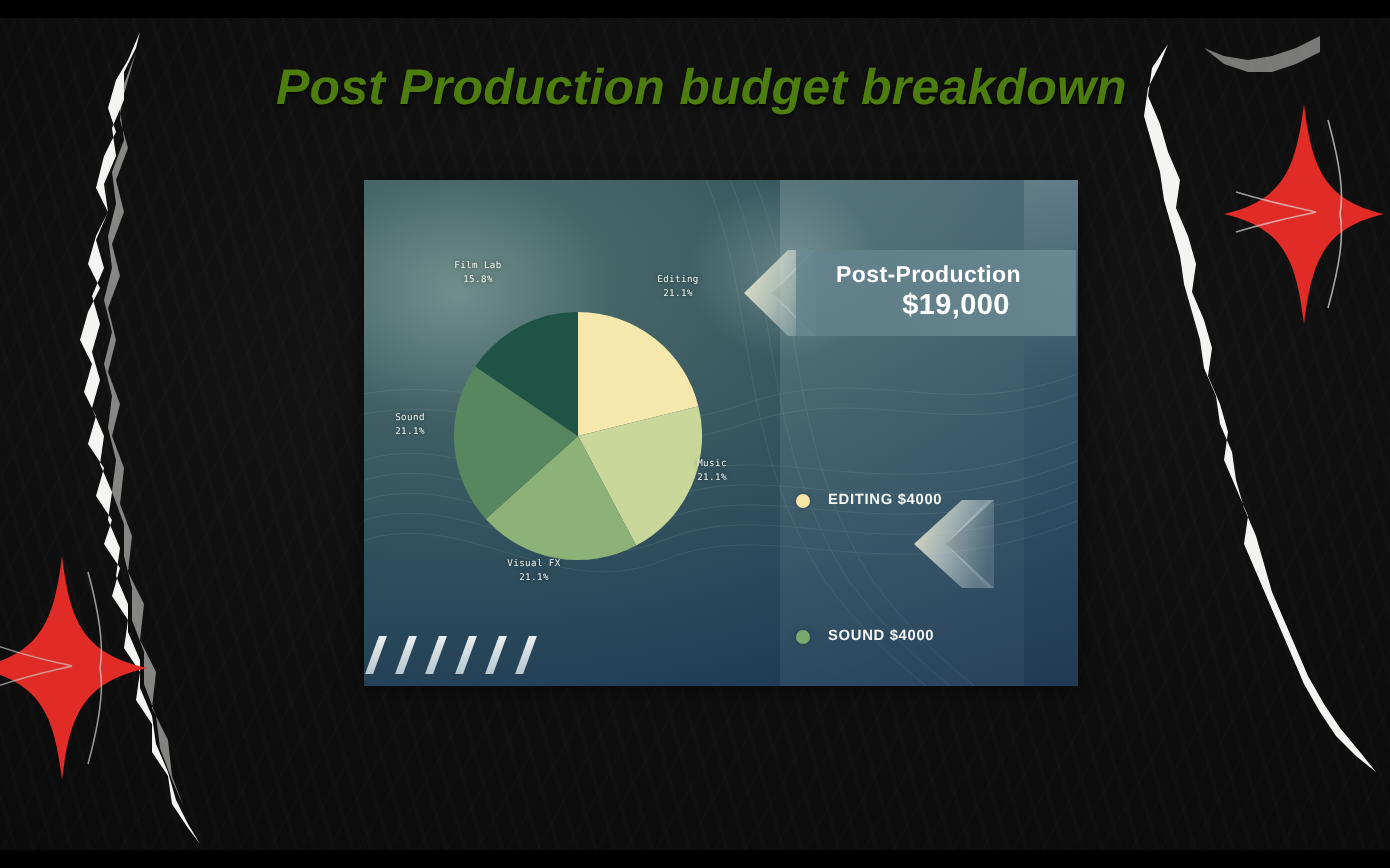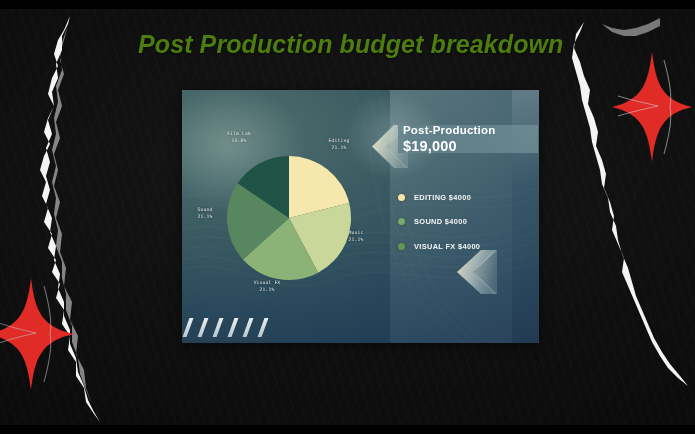--- a/index.html
+++ b/index.html
@@ -69,31 +69,31 @@
     position:absolute;left:330px;top:0;width:27px;height:100%;
     background:linear-gradient(180deg, rgba(205,224,222,.34) 0%, rgba(160,195,198,.12) 38%, rgba(120,160,180,.05) 100%);
   }
 
   
   .banner-wrap{position:absolute;left:190px;top:35px;height:43px;}
   .chev{
     position:absolute;top:0;left:0;width:36px;height:43px;
   }
   .banner{
-    position:absolute;left:26px;top:0;width:140px;height:28px;
+    position:absolute;left:26px;top:0;width:140px;height:43px;
     background:linear-gradient(100deg, rgba(96,128,140,.82), rgba(118,148,155,.70));
     display:flex;flex-direction:column;justify-content:center;
-    padding-left:5px;box-sizing:border-box;
+    padding-left:20px;box-sizing:border-box;
   }
   .banner-l1{color:#fff;font-size:11.5px;font-weight:bold;letter-spacing:.2px;line-height:1.25;}
-  .banner-l2{color:#fff;font-size:14.5px;font-weight:bold;letter-spacing:.2px;line-height:1.2;}
+  .banner-l2{color:#fff;font-size:14.5px;font-weight:bold;letter-spacing:.2px;line-height:1.2;text-align:center;}
 
   
   .legend{position:absolute;left:216px;top:95px;width:135px;}
-  .legend-row{display:flex;align-items:center;height:24.6px;}
+  .legend-row{display:flex;align-items:flex-end;height:24.6px;margin-top:44px;}
   .legend-dot{width:7px;height:7px;border-radius:50%;margin-right:9px;flex:0 0 auto;
                box-shadow:0 0 3px rgba(0,0,0,.25);}
   .legend-text{color:#f4f6f3;font-size:7.4px;font-weight:bold;letter-spacing:.35px;white-space:nowrap;}
 
   .chev2{position:absolute;left:275px;top:160px;width:40px;height:44px;}
 
   
   .pie-area{position:absolute;left:0;top:0;width:214px;height:253px;}
   .pie-label{
     position:absolute;color:#eef2ec;font-size:4.6px;line-height:1.5;

